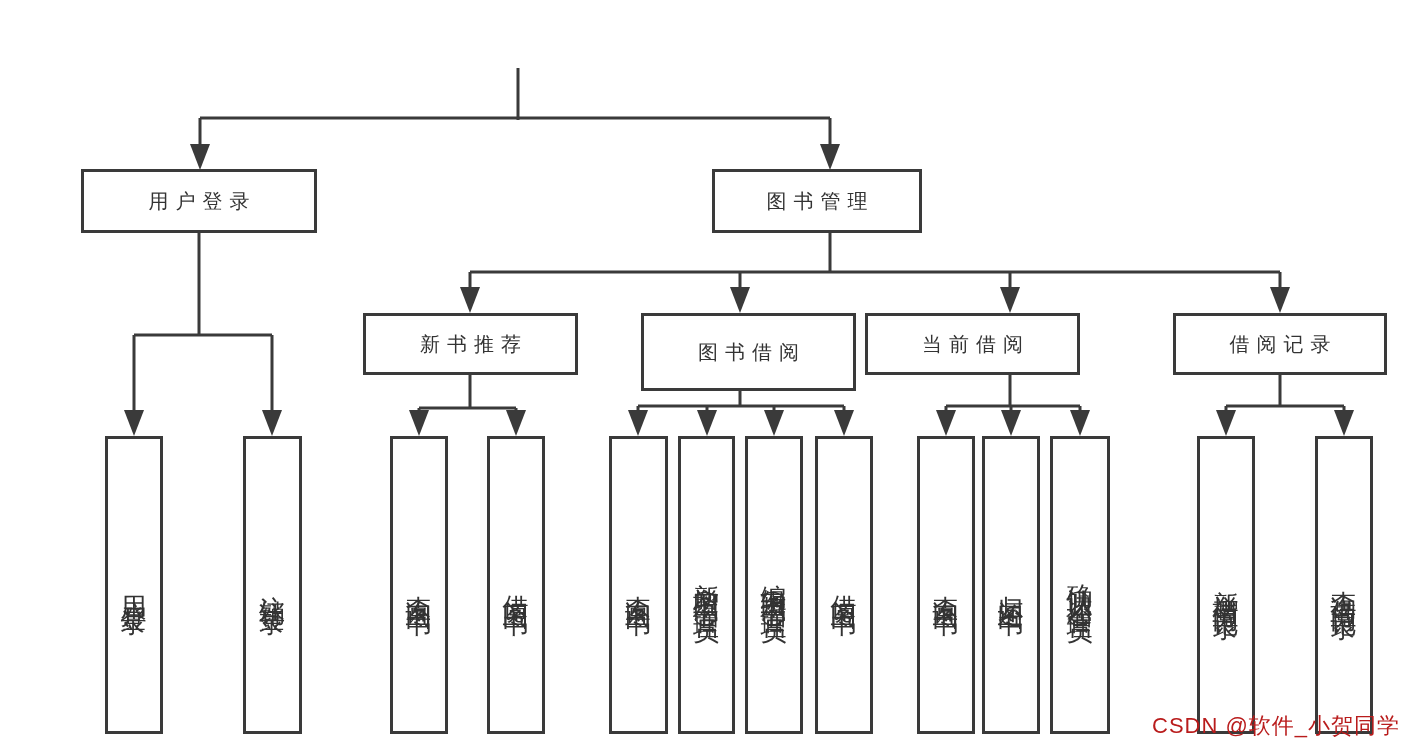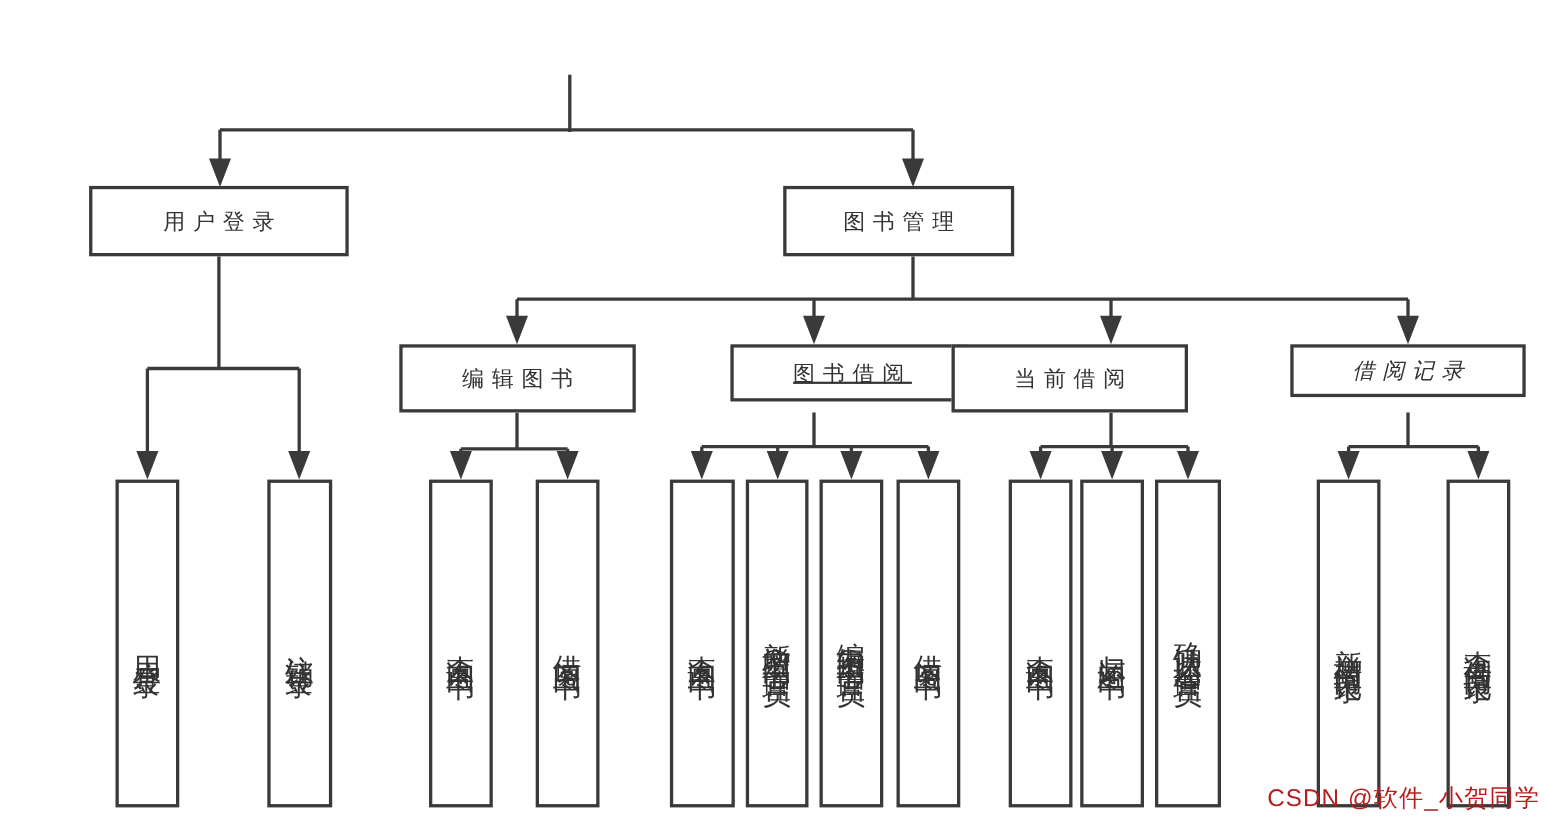--- a/index.html
+++ b/index.html
@@ -100,29 +100,29 @@
 
 
   <div class="node h" style="left:81px; top:169px; width:236px; height:64px;">
     <span>用户登录</span>
   </div>
   <div class="node h" style="left:712px; top:169px; width:210px; height:64px;">
     <span>图书管理</span>
   </div>
 
   <div class="node h" style="left:363px; top:313px; width:215px; height:62px;">
-    <span>编辑图书</span>
+    <span>新书推荐</span>
   </div>
-  <div class="node h" style="left:664px; top:313px; width:215px; height:52px;text-decoration:underline;">
+  <div class="node h" style="left:641px; top:313px; width:215px; height:78px;">
     <span>图书借阅</span>
   </div>
   <div class="node h" style="left:865px; top:313px; width:215px; height:62px;">
     <span>当前借阅</span>
   </div>
-  <div class="node h" style="left:1173px; top:313px; width:214px; height:48px;font-style:italic;">
+  <div class="node h" style="left:1173px; top:313px; width:214px; height:62px;">
     <span>借阅记录</span>
   </div>
 
   <div class="node v" style="left:105px; top:436px; width:58px; height:298px;">
     <span>用户登录</span>
   </div>
   <div class="node v" style="left:243px; top:436px; width:59px; height:298px;">
     <span>注销登录</span>
   </div>
 

